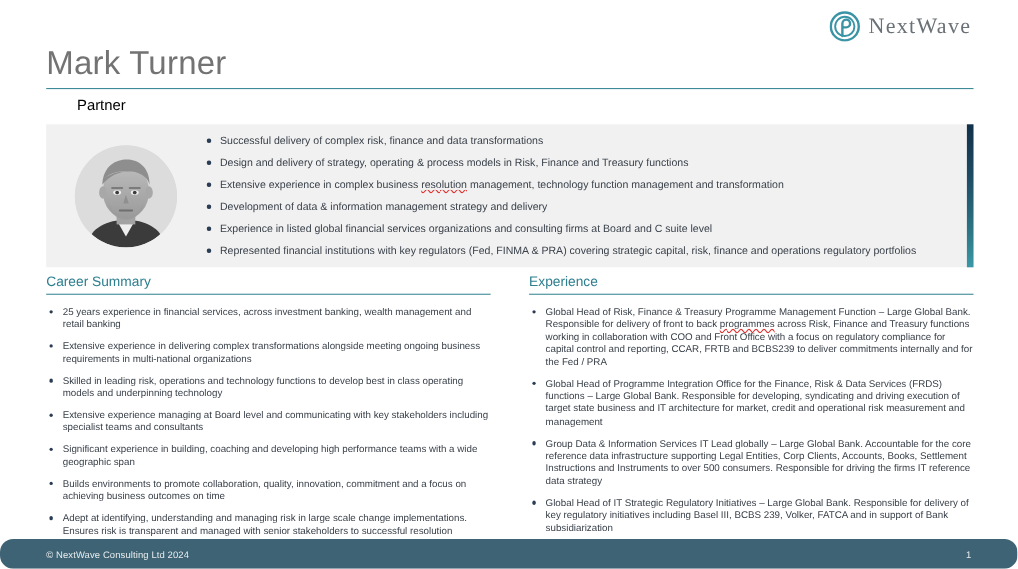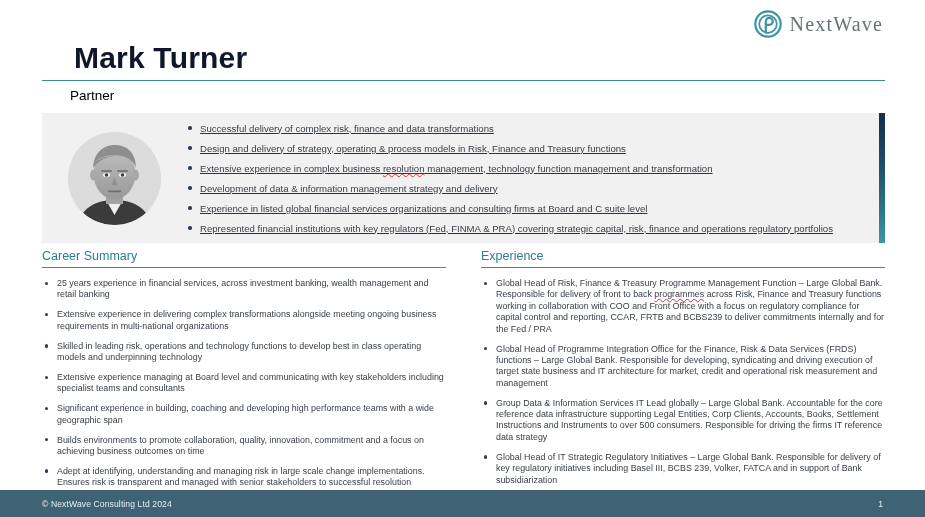--- a/index.html
+++ b/index.html
@@ -37,25 +37,24 @@
 
   
   .name-block {
     position: absolute;
     left: 42px;
     top: 40px;
     width: 843px;
   }
   .person-name {
     font-size: 30px;
-    font-weight: 700;
-    color: #0f172a;
+    font-weight: 400;
+    color: #737373;
     letter-spacing: 0.2px;
     line-height: 36px;
-    margin-left: 32px;
   }
   .name-rule {
     height: 1px;
     background: #3f8a97;
     margin-top: 4px;
   }
   .person-role {
     font-size: 13.5px;
     color: #000000;
     margin-top: 7px;
@@ -95,21 +94,20 @@
     overflow: hidden;
     background: #dcdcdc;
     position: relative;
   }
   .photo svg { display: block; width: 93px; height: 93px; }
 
   .highlight-list {
     list-style: none;
     flex: 1;
     padding-right: 40px;
-    text-decoration: underline;
   }
   .highlight-list li {
     position: relative;
     padding-left: 13px;
     font-size: 9.6px;
     line-height: 11px;
     color: #3a414a;
     margin-bottom: 9px;
   }
   .highlight-list li:last-child { margin-bottom: 0; }
@@ -180,20 +178,21 @@
     position: absolute;
     left: 0;
     bottom: 0;
     width: 925px;
     height: 27px;
     background: #3e6374;
     display: flex;
     align-items: center;
     justify-content: space-between;
     padding: 0 42px;
+    border-radius: 12px;
   }
   .footer-copy {
     font-size: 8.6px;
     color: #e8edef;
     letter-spacing: 0.1px;
   }
   .footer-page {
     font-size: 8.6px;
     color: #e8edef;
   }

